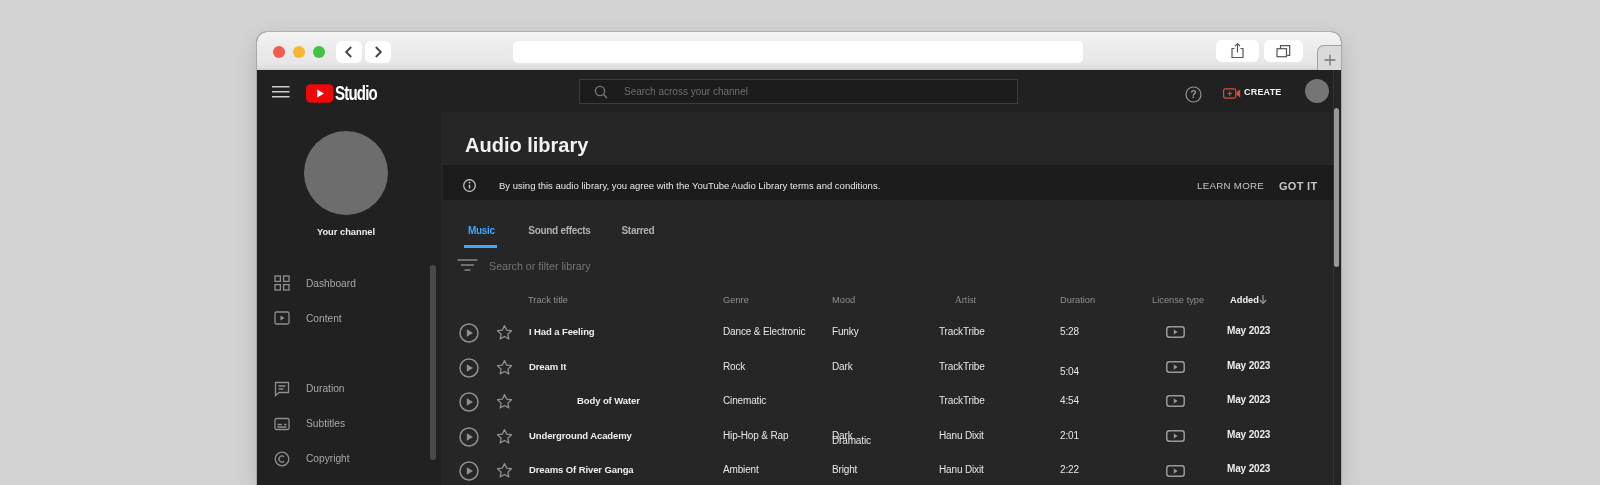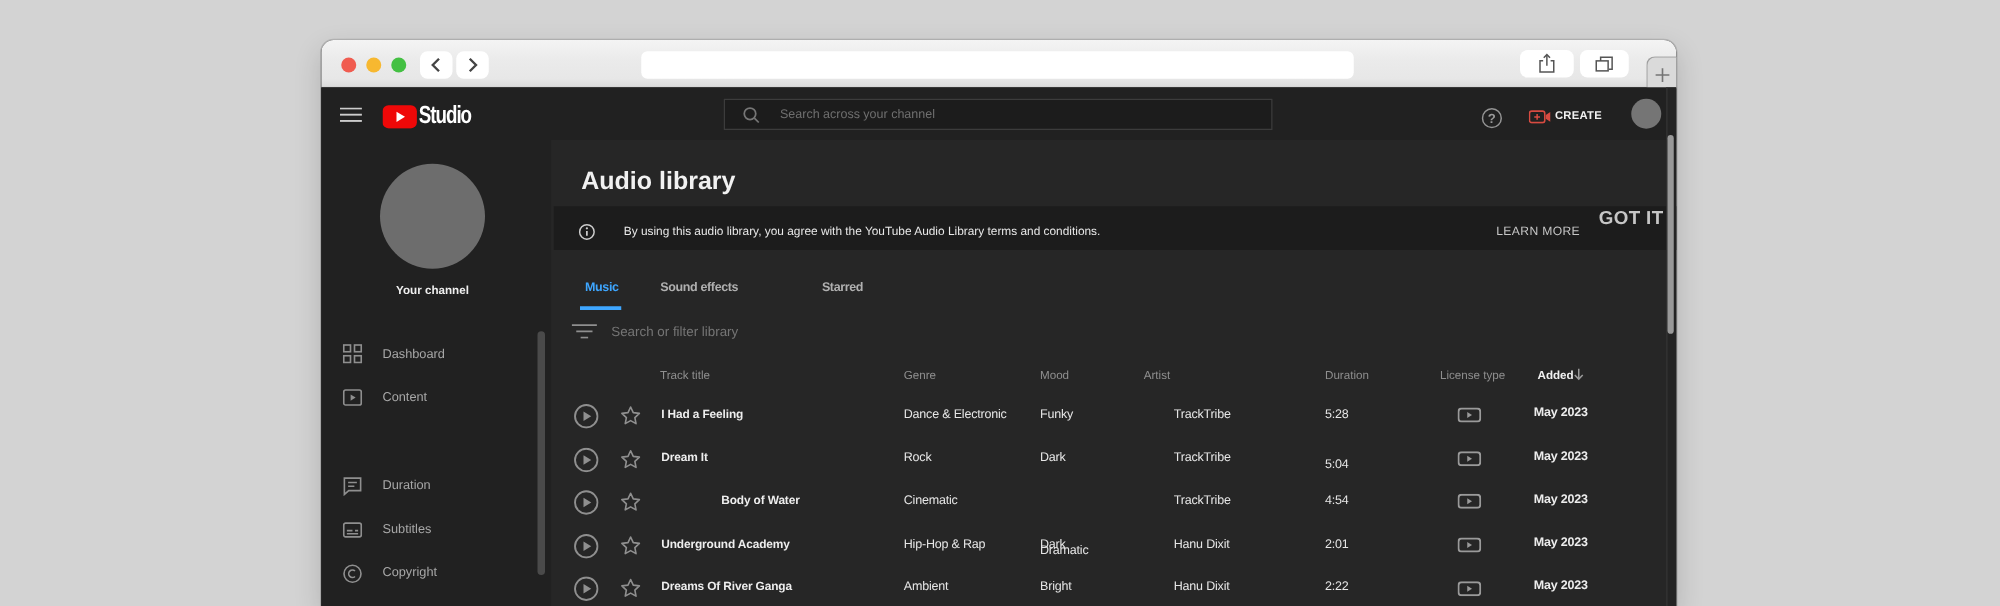--- a/index.html
+++ b/index.html
@@ -163,41 +163,41 @@
       <div class="abs" style="left:24px;top:24px;font-size:20px;font-weight:700;color:#f1f1f1;letter-spacing:0px;line-height:19px;">Audio library</div>
 
       <div class="abs" style="left:2px;top:53px;width:1070px;height:35px;background:#1c1c1c;">
         <svg class="abs" style="left:20px;top:14px;" width="13" height="13" viewBox="0 0 13 13">
             <circle cx="6.5" cy="6.5" r="5.8" fill="none" stroke="#cccccc" stroke-width="1.2"></circle>
             <line x1="6.5" y1="5.8" x2="6.5" y2="9.6" stroke="#cccccc" stroke-width="1.4"></line>
             <circle cx="6.5" cy="3.6" r="0.9" fill="#cccccc"></circle>
           </svg>
         <div class="abs" style="left:56px;top:15px;font-size:9.5px;color:#e8e8e8;line-height:12px;">By using this audio library, you agree with the YouTube Audio Library terms and conditions.</div>
         <div class="abs" style="left:754px;top:15px;font-size:9.7px;font-weight:400;color:#c6c6c6;letter-spacing:0.3px;line-height:12px;">LEARN MORE</div>
-        <div class="abs" style="left:836px;top:4px;font-size:15px;font-weight:700;color:#c6c6c6;letter-spacing:0.3px;line-height:12px;">GOT IT</div>
+        <div class="abs" style="left:836px;top:15px;font-size:11px;font-weight:700;color:#c6c6c6;letter-spacing:0.3px;line-height:12px;">GOT IT</div>
       </div>
 
       <div class="abs" style="left:27px;top:113px;font-size:10px;font-weight:700;color:#3ea6ff;letter-spacing:-0.3px;line-height:12px;">Music</div>
       <div class="abs" style="left:23px;top:132.6px;width:33px;height:3px;background:#3ea6ff;"></div>
       <div class="abs" style="left:87.3px;top:113px;font-size:10px;font-weight:700;color:#b0b0b0;letter-spacing:-0.3px;line-height:12px;">Sound effects</div>
-      <div class="abs" style="left:180.5px;top:113px;font-size:10px;font-weight:700;color:#b0b0b0;letter-spacing:-0.3px;line-height:12px;margin-left:36px;">Starred</div>
+      <div class="abs" style="left:180.5px;top:113px;font-size:10px;font-weight:700;color:#b0b0b0;letter-spacing:-0.3px;line-height:12px;">Starred</div>
 
       <svg class="abs" style="left:16px;top:147px;" width="21" height="12" viewBox="0 0 21 12">
           <g stroke="#8f8f8f" stroke-width="1.4">
             <line x1="0.5" y1="1" x2="20.5" y2="1"></line>
             <line x1="4" y1="6" x2="17" y2="6"></line>
             <line x1="7.5" y1="11" x2="13.5" y2="11"></line>
           </g>
         </svg>
       <div class="abs" style="left:48px;top:147.5px;font-size:10.7px;color:#757575;line-height:13px;">Search or filter library</div>
 
       <div class="thdr" style="left:87px;top:183px;">Track title</div>
       <div class="thdr" style="left:282px;top:183px;">Genre</div>
       <div class="thdr" style="left:391px;top:183px;">Mood</div>
-      <div class="thdr" style="left:474px;top:183px;">Artist</div>
+      <div class="thdr" style="left:514px;top:183px;font-family:Liberation Serif, serif;">Artist</div>
       <div class="thdr" style="left:619px;top:183px;">Duration</div>
       <div class="thdr" style="left:711px;top:183px;">License type</div>
       <div class="thdr" style="left:789px;top:183px;color:#f1f1f1;font-weight:700;font-size:9.3px;">Added</div>
       <svg class="abs" style="left:817px;top:182px;" width="10" height="11" viewBox="0 0 10 11">
           <g stroke="#9a9a9a" stroke-width="1.2" fill="none">
             <line x1="5" y1="1" x2="5" y2="9"></line>
             <polyline points="1.8,6 5,9.3 8.2,6"></polyline>
           </g>
         </svg>
 

